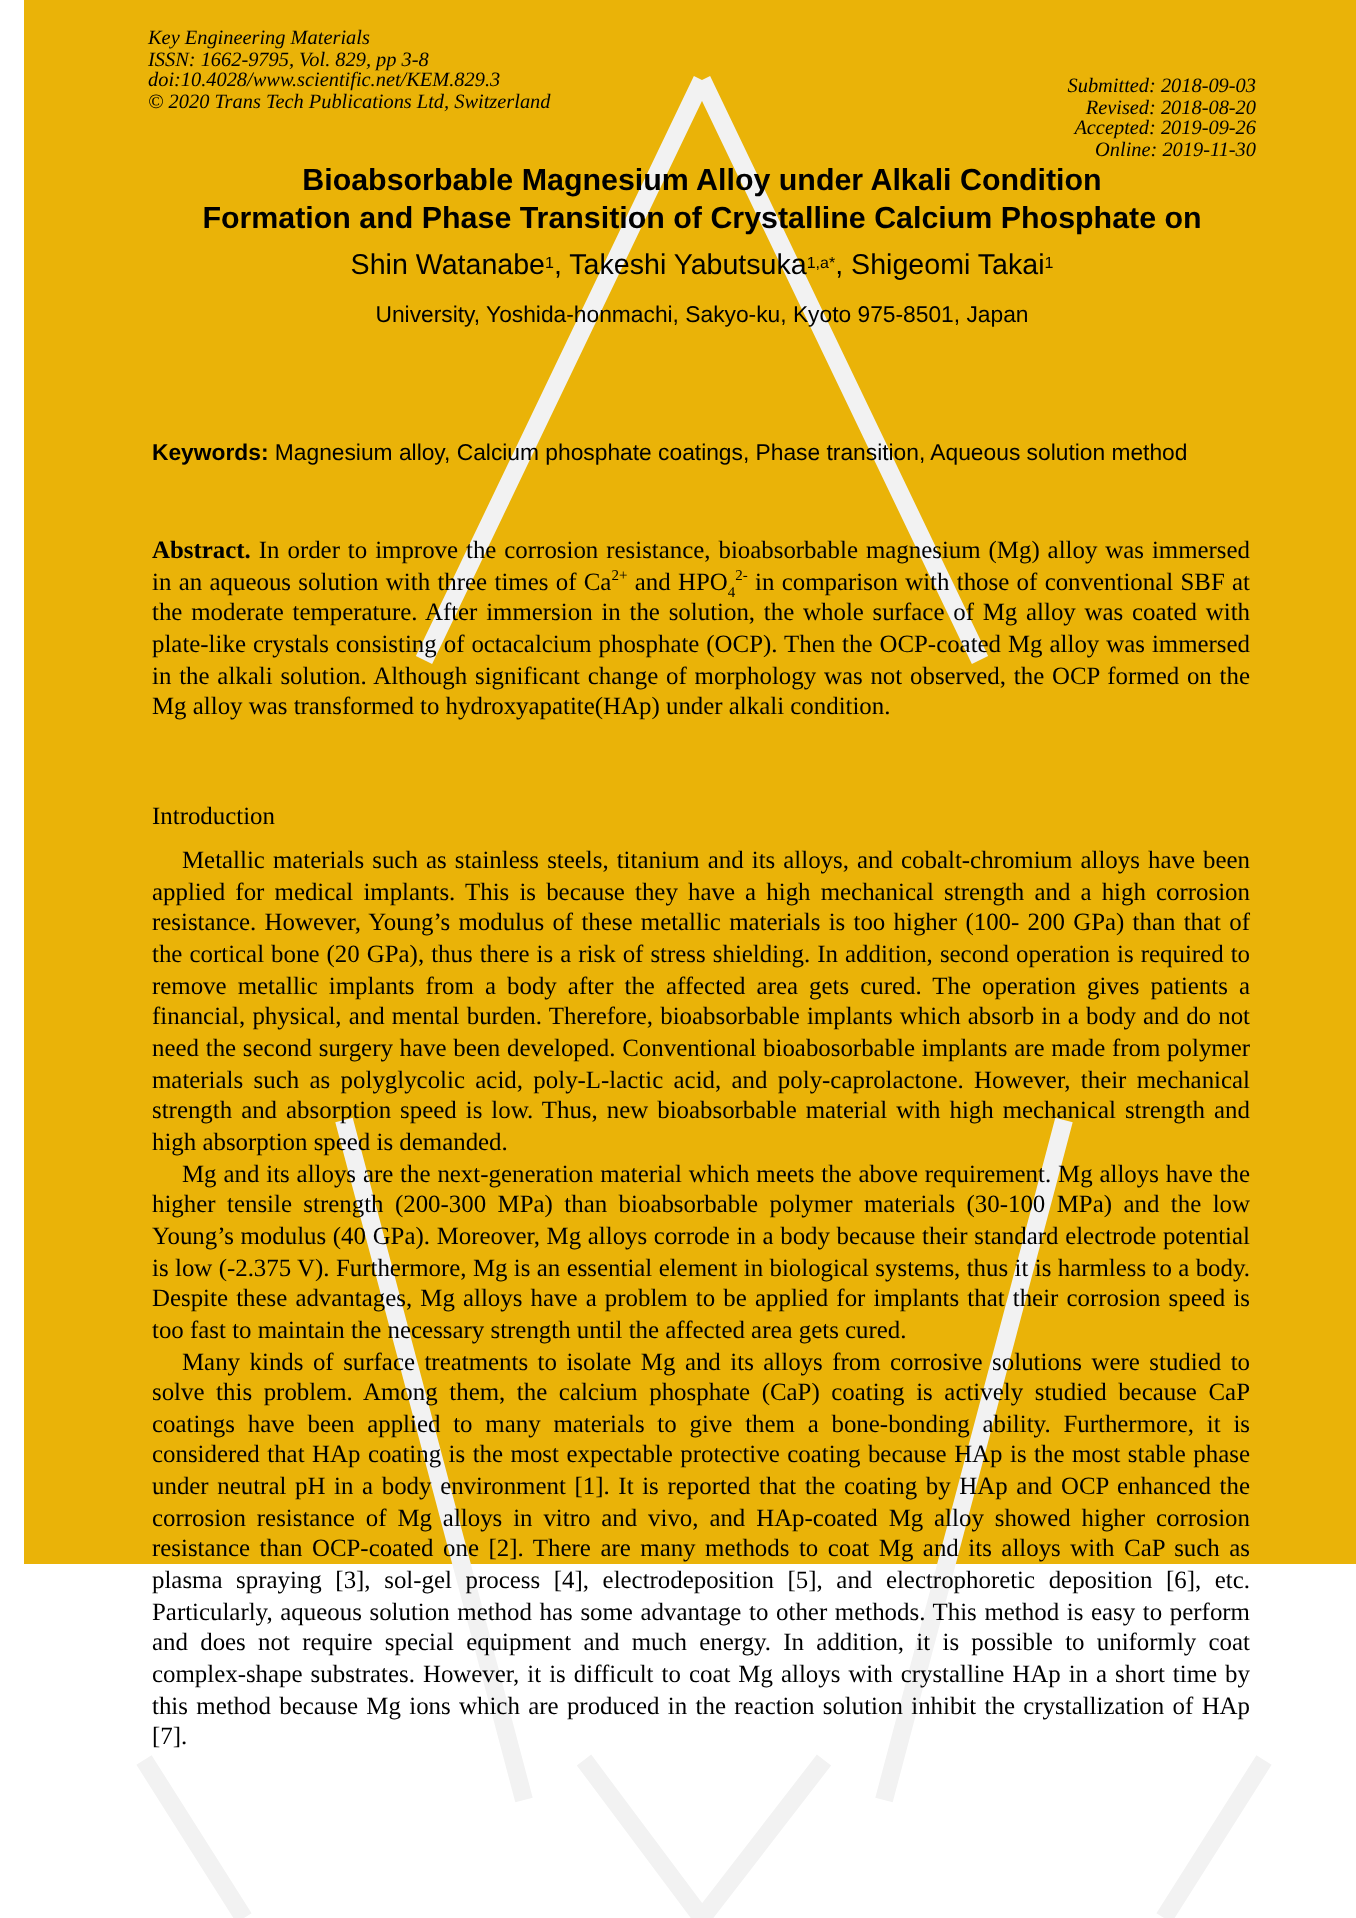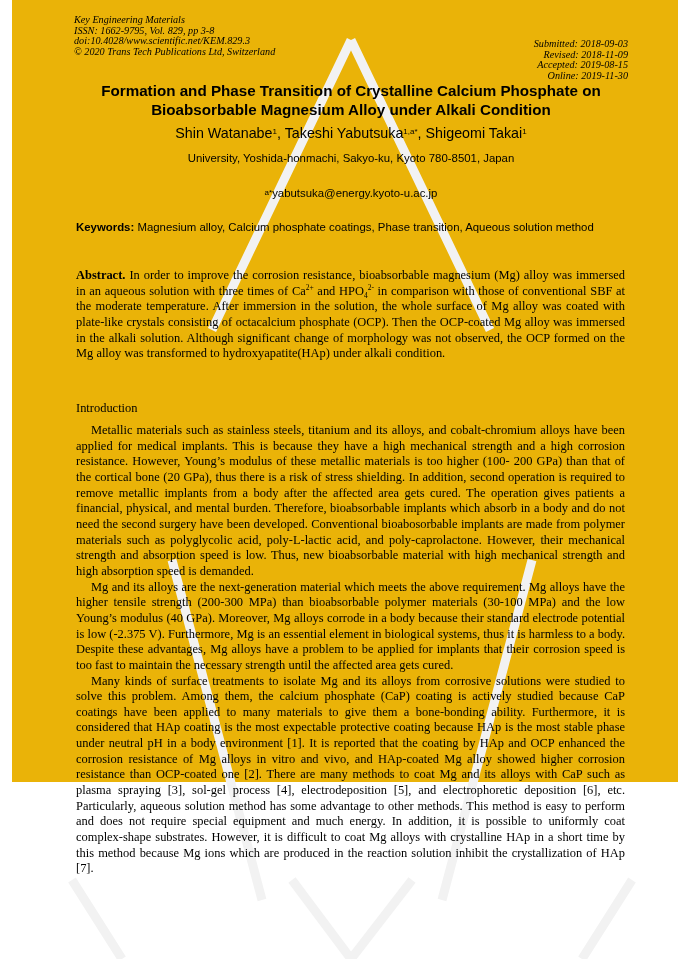--- a/index.html
+++ b/index.html
@@ -40,41 +40,38 @@
 
   <div class="hdr hdr-left">
     <div>Key Engineering Materials</div>
     <div>ISSN: 1662-9795, Vol. 829, pp 3-8</div>
     <div>doi:10.4028/www.scientific.net/KEM.829.3</div>
     <div>© 2020 Trans Tech Publications Ltd, Switzerland</div>
   </div>
 
   <div class="hdr hdr-right">
     <div>Submitted: 2018-09-03</div>
-    <div>Revised: 2018-11-09</div>
-    <div>Accepted: 2019-08-15</div>
+    <div>Revised: 2018-08-20</div>
+    <div>Accepted: 2019-09-26</div>
     <div>Online: 2019-11-30</div>
   </div>
 
   <div class="title">
+    <div>Bioabsorbable Magnesium Alloy under Alkali Condition</div>
     <div>Formation and Phase Transition of Crystalline Calcium Phosphate on</div>
-    <div>Bioabsorbable Magnesium Alloy under Alkali Condition</div>
   </div>
 
   <div class="authors">
     <span>Shin Watanabe</span><sup>1</sup><span>, </span><span>Takeshi Yabutsuka</span><sup>1,a*</sup><span>, </span><span>Shigeomi Takai</span><sup>1</sup>
   </div>
 
   <div class="affil">
-    <div>University, Yoshida-honmachi, Sakyo-ku, Kyoto 780-8501, Japan</div>
+    <div>University, Yoshida-honmachi, Sakyo-ku, Kyoto 975-8501, Japan</div>
   </div>
 
-  <div class="email">
-    <sup>a*</sup><span>yabutsuka@energy.kyoto-u.ac.jp</span>
-  </div>
 
   <div class="keywords">
     <b>Keywords:</b> <span>Magnesium alloy, Calcium phosphate coatings, Phase transition, Aqueous solution method</span>
   </div>
 
   <div class="abstract body-text">
     <b>Abstract.</b> <span>In order to improve the corrosion resistance, bioabsorbable magnesium (Mg) alloy was immersed in an aqueous solution with three times of Ca</span><sup>2+</sup><span> and HPO</span><sub>4</sub><sup>2-</sup><span> in comparison with those of conventional SBF at the moderate temperature. After immersion in the solution, the whole surface of Mg alloy was coated with plate-like crystals consisting of octacalcium phosphate (OCP). Then the OCP-coated Mg alloy was immersed in the alkali solution. Although significant change of morphology was not observed, the OCP formed on the Mg alloy was transformed to hydroxyapatite(HAp) under alkali condition.</span>
   </div>
 
   <div class="intro-head">Introduction</div>

